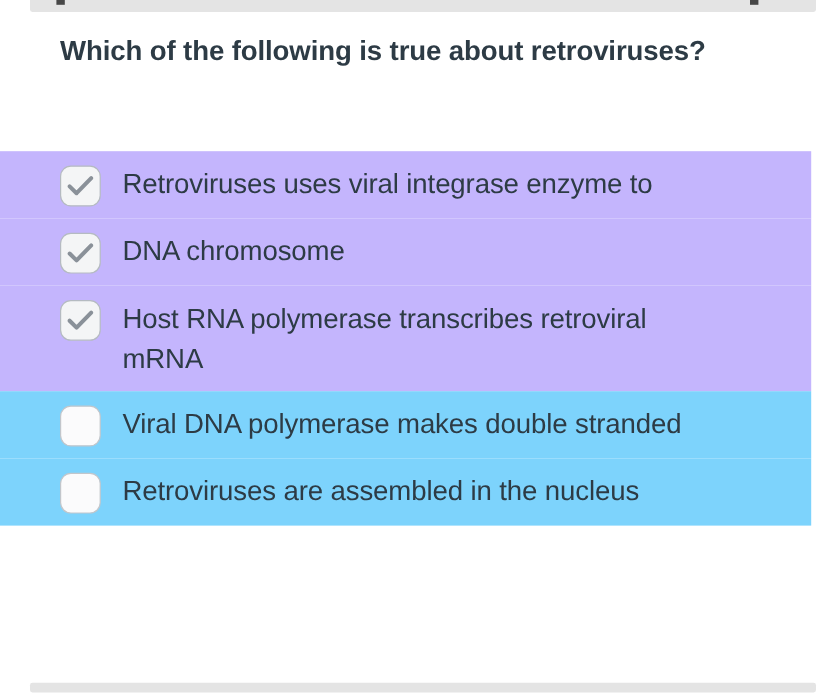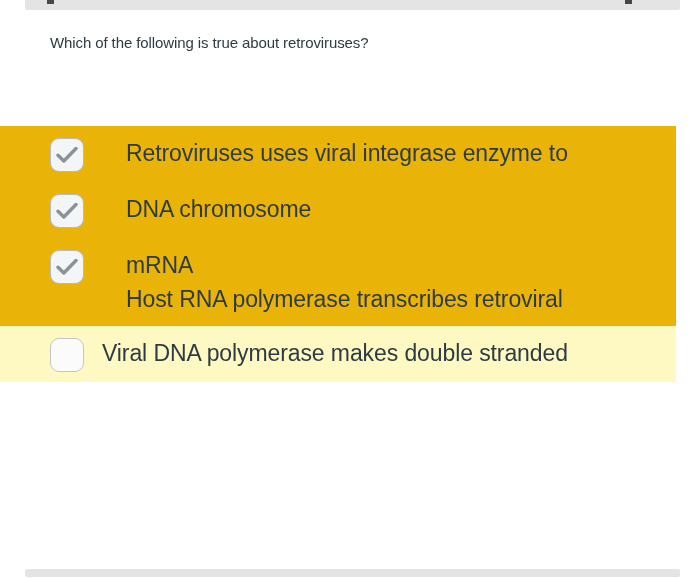--- a/index.html
+++ b/index.html
@@ -35,47 +35,47 @@
   }
   .top-bar-mark.m1 { left: 22px; }
   .top-bar-mark.m2 { left: 600px; }
 
   
   .question-stem {
     position: absolute;
     left: 50px;
     top: 26px;
     width: 620px;
-    font-size: 15px;
+    font-size: 23px;
     line-height: 33px;
     color: #2d3b45;
     letter-spacing: -0.1px;
+    font-weight: bold;
   }
   .question-stem .line { display: block; white-space: nowrap; }
 
   
   .answers {
     position: absolute;
     left: 0;
     top: 126px;
     width: 700px;
   }
   .answer {
     display: flex;
     align-items: flex-start;
     box-sizing: border-box;
     padding: 10px 0 10px 50px;
     width: 676px;
   }
   .answer.selected {
-    background: #eab308;
-    gap: 24px;
+    background: #c4b5fd;
   }
   .answer.plain {
-    background: #fef9c3;
+    background: #7dd3fc;
   }
 
   
   .checkbox {
     flex: 0 0 auto;
     width: 34px;
     height: 34px;
     box-sizing: border-box;
     border: 1.5px solid #c2c6cb;
     border-radius: 9px;
@@ -152,28 +152,34 @@
     </div>
   </div>
 
   <div class="answer selected">
     <div class="checkbox">
       <svg width="22" height="18" viewBox="0 0 22 18">
         <path d="M2 9.3 L7.8 15 L20 2.5" fill="none" stroke="#8a9199" stroke-width="3.4" stroke-linecap="round" stroke-linejoin="round"></path>
       </svg>
     </div>
     <div class="answer-text">
+      <span class="line">Host RNA polymerase transcribes retroviral</span>
       <span class="line">mRNA</span>
-      <span class="line">Host RNA polymerase transcribes retroviral</span>
     </div>
   </div>
 
   <div class="answer plain">
     <div class="checkbox"></div>
     <div class="answer-text">
       <span class="line">Viral DNA polymerase makes double stranded</span>
     </div>
   </div>
 
+  <div class="answer plain">
+    <div class="checkbox"></div>
+    <div class="answer-text">
+      <span class="line">Retroviruses are assembled in the nucleus</span>
+    </div>
+  </div>
 
 </div>
 
 <div class="bottom-bar"></div>
 
 </body></html>

